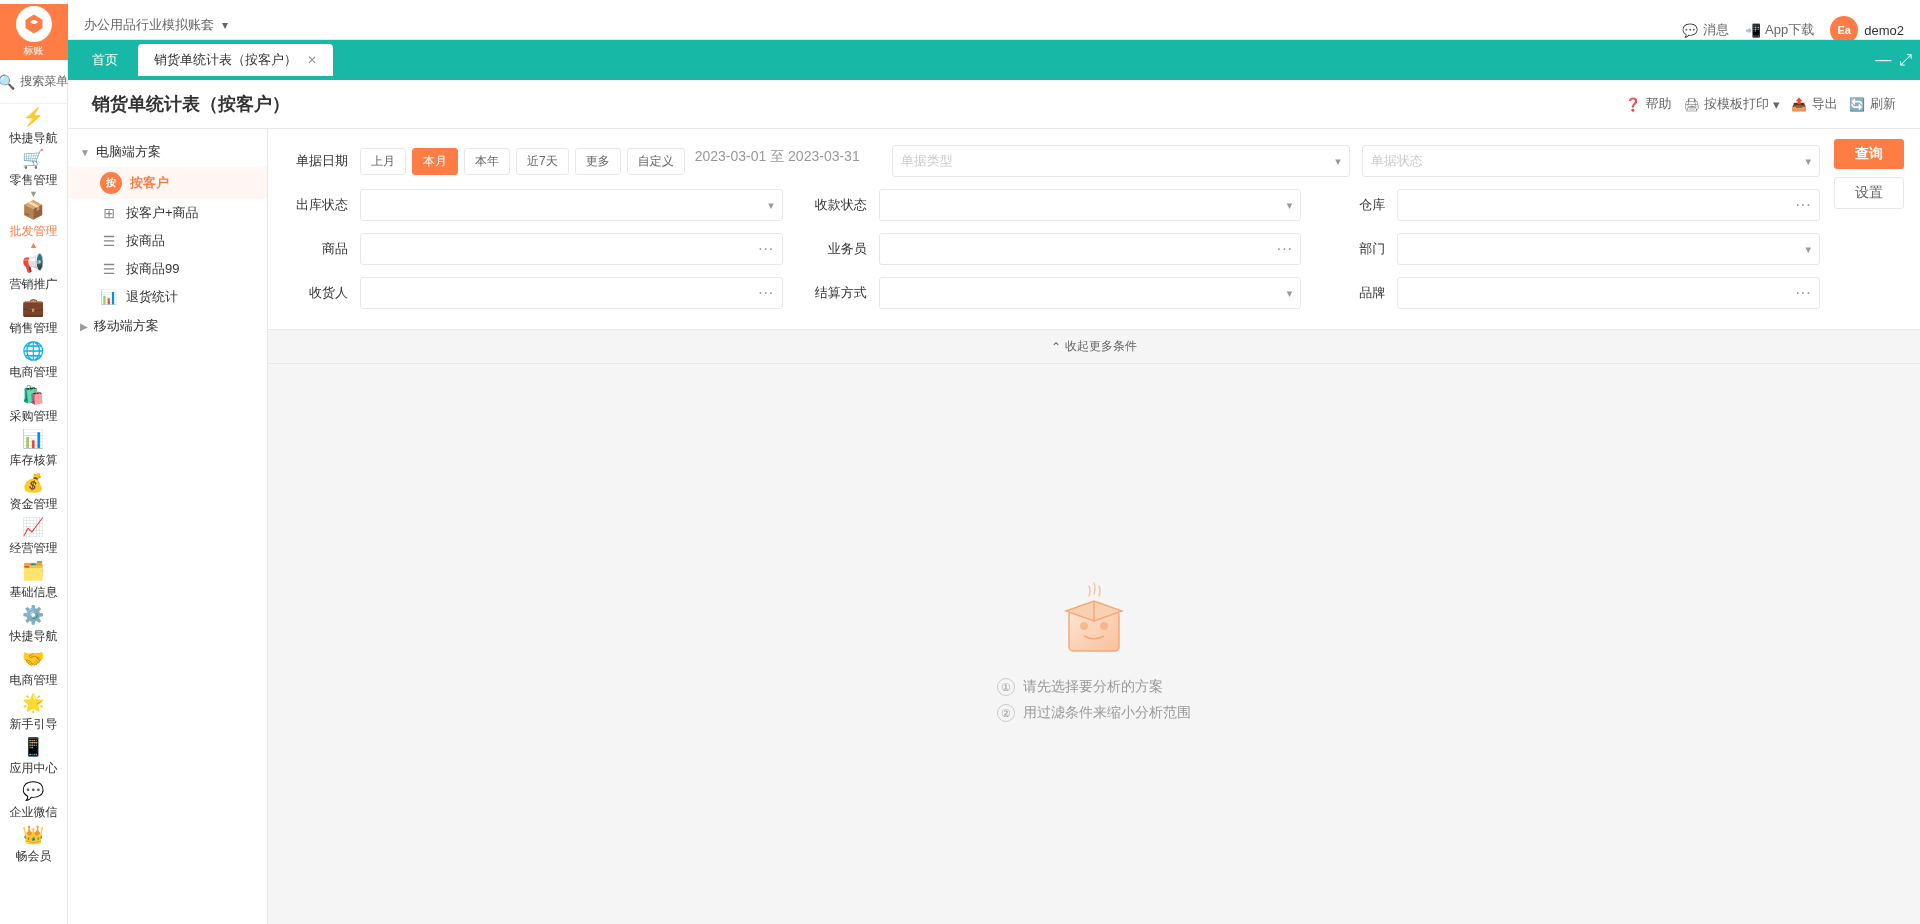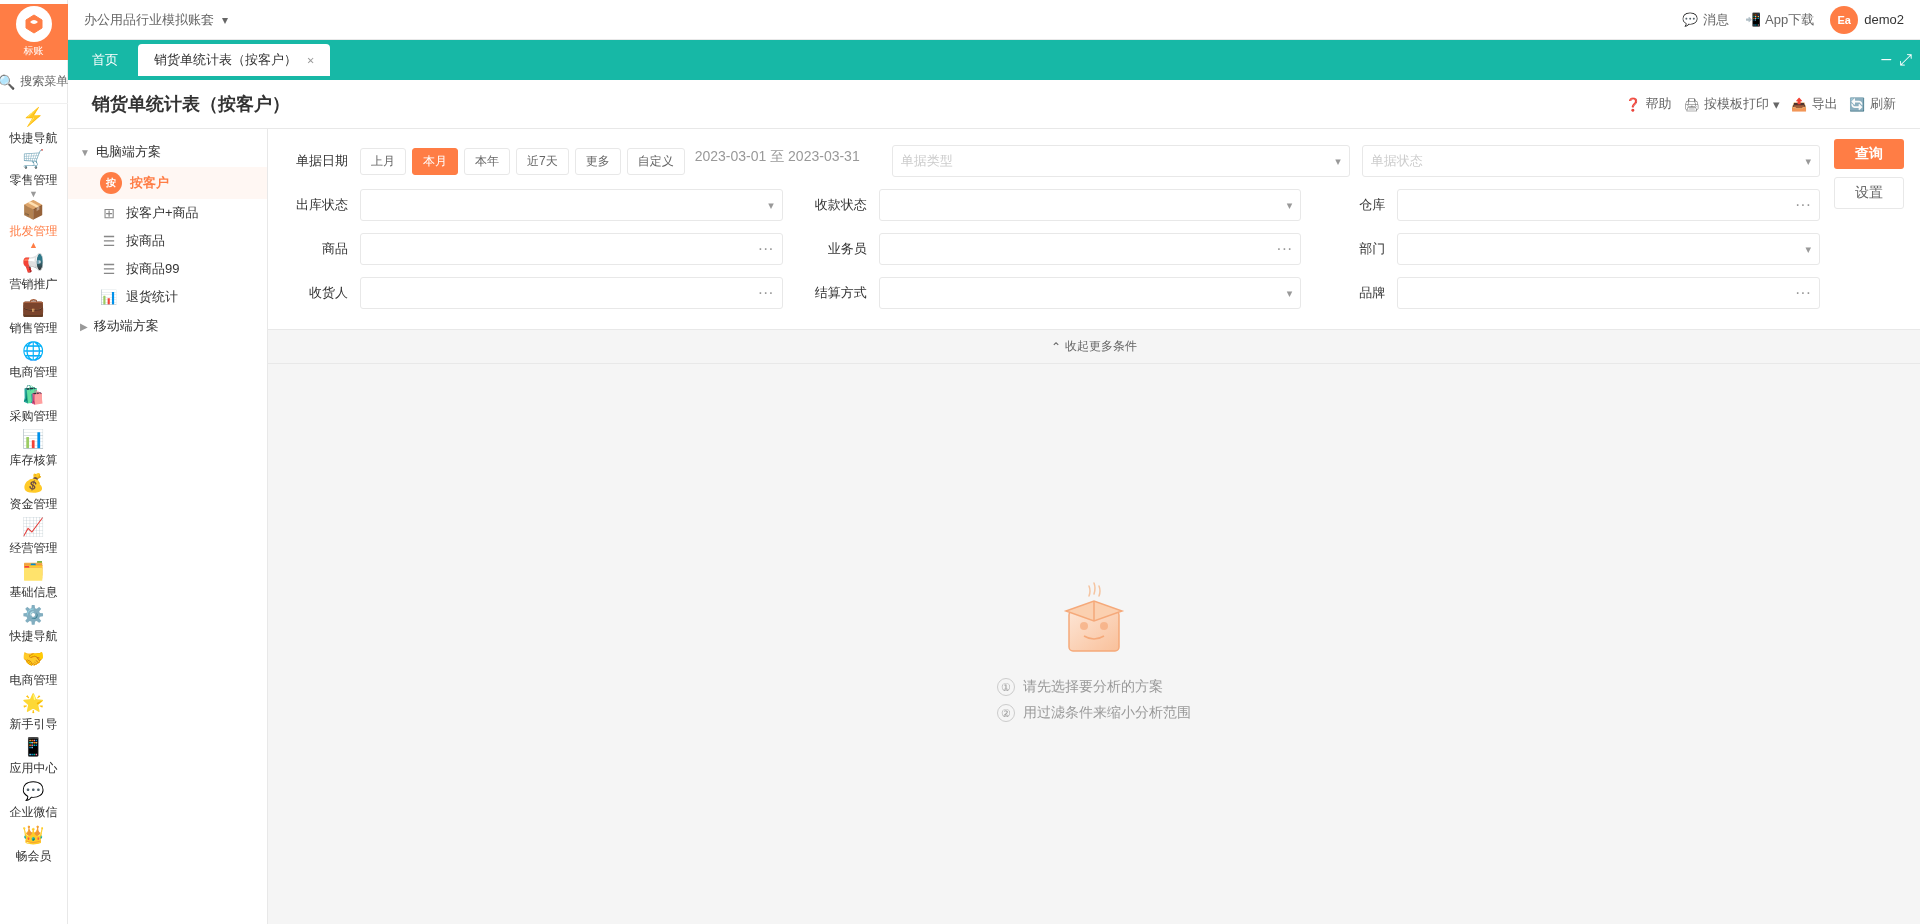--- a/index.html
+++ b/index.html
@@ -15,33 +15,33 @@
     .sidebar-search-text { font-size: 12px; color: #666; margin-left: 4px; }
     .sidebar-menu-item { width: 88px; min-height: 44px; display: flex; flex-direction: column; align-items: center; justify-content: center; cursor: pointer; border-radius: 4px; }
     .sidebar-menu-item.active { color: #ff7d45; }
     .sidebar-menu-item .menu-icon { font-size: 18px; }
     .sidebar-menu-item .menu-text { font-size: 12px; margin-top: 2px; }
 
     
     .main { flex: 1; display: flex; flex-direction: column; overflow: hidden; }
 
     
-    .topbar { height: 40px; background: #fff; border-bottom: 1px solid #e8e8e8; display: flex; align-items: center; padding: 16px 16px; justify-content: space-between; }
+    .topbar { height: 40px; background: #fff; border-bottom: 1px solid #e8e8e8; display: flex; align-items: flex-start; padding: 16px 16px; justify-content: space-between; }
     .topbar-left { display: flex; align-items: center; gap: 8px; }
     .topbar-title { font-size: 13px; color: #666; }
     .topbar-dropdown { font-size: 12px; color: #666; cursor: pointer; }
     .topbar-right { display: flex; align-items: center; gap: 16px; }
     .topbar-msg { display: flex; align-items: center; gap: 4px; font-size: 13px; color: #666; cursor: pointer; }
     .topbar-app { display: flex; align-items: center; gap: 4px; font-size: 13px; color: #666; cursor: pointer; }
     .topbar-user { display: flex; align-items: center; gap: 6px; cursor: pointer; }
     .topbar-avatar { width: 28px; height: 28px; border-radius: 50%; background: #ff7d45; display: flex; align-items: center; justify-content: center; color: #fff; font-size: 11px; font-weight: bold; }
     .topbar-username { font-size: 13px; color: #333; }
 
     
-    .tabbar { height: 40px; background: #17b8a6; display: flex; align-items: center; padding: 0 8px; gap: 4px; font-family: Liberation Mono, monospace; }
+    .tabbar { height: 40px; background: #17b8a6; display: flex; align-items: center; padding: 0 8px; gap: 4px; }
     .tab { height: 32px; padding: 0 16px; border-radius: 4px 4px 0 0; display: flex; align-items: center; gap: 6px; cursor: pointer; font-size: 13px; }
     .tab.home { background: transparent; color: #fff; }
     .tab.active { background: #fff; color: #333; }
     .tab-close { font-size: 12px; color: #999; cursor: pointer; margin-left: 4px; }
 
     
     .page-content { flex: 1; display: flex; flex-direction: column; overflow: hidden; background: #f5f5f5; }
 
     
     .page-header { background: #fff; padding: 12px 24px 0; border-bottom: 1px solid #e8e8e8; display: flex; justify-content: space-between; align-items: center; }

